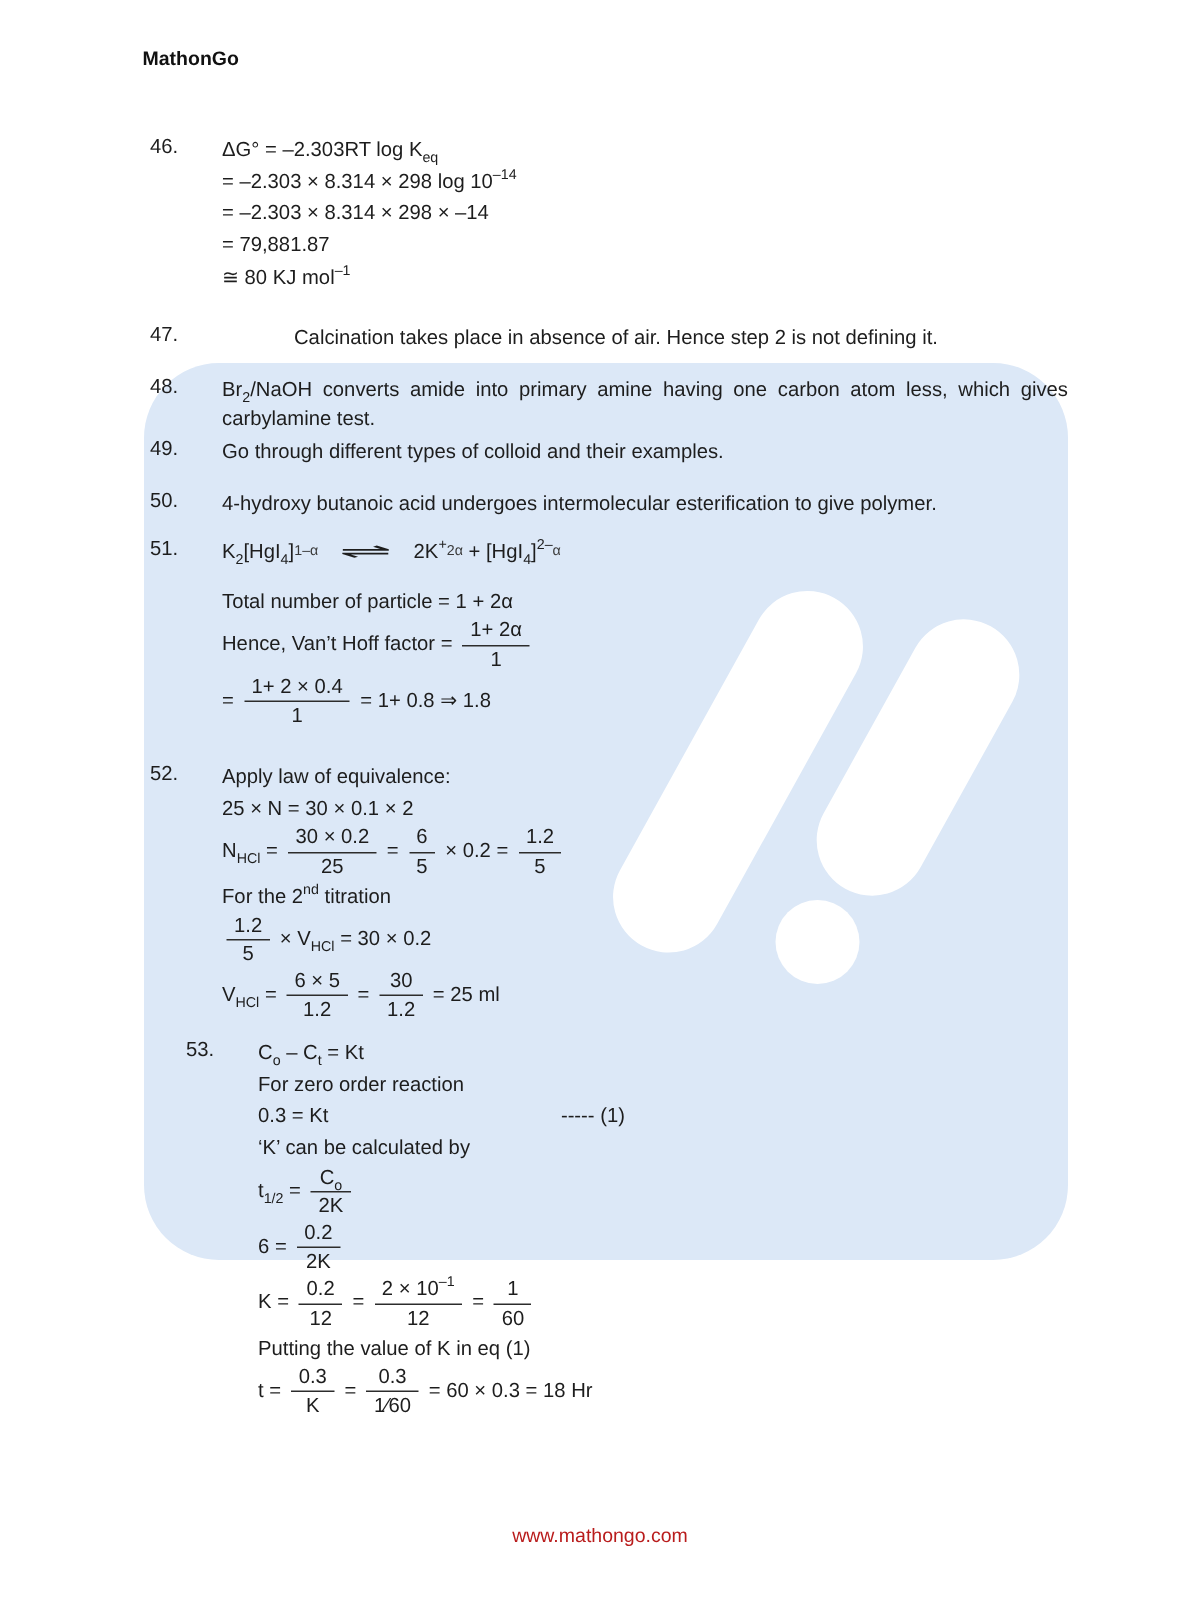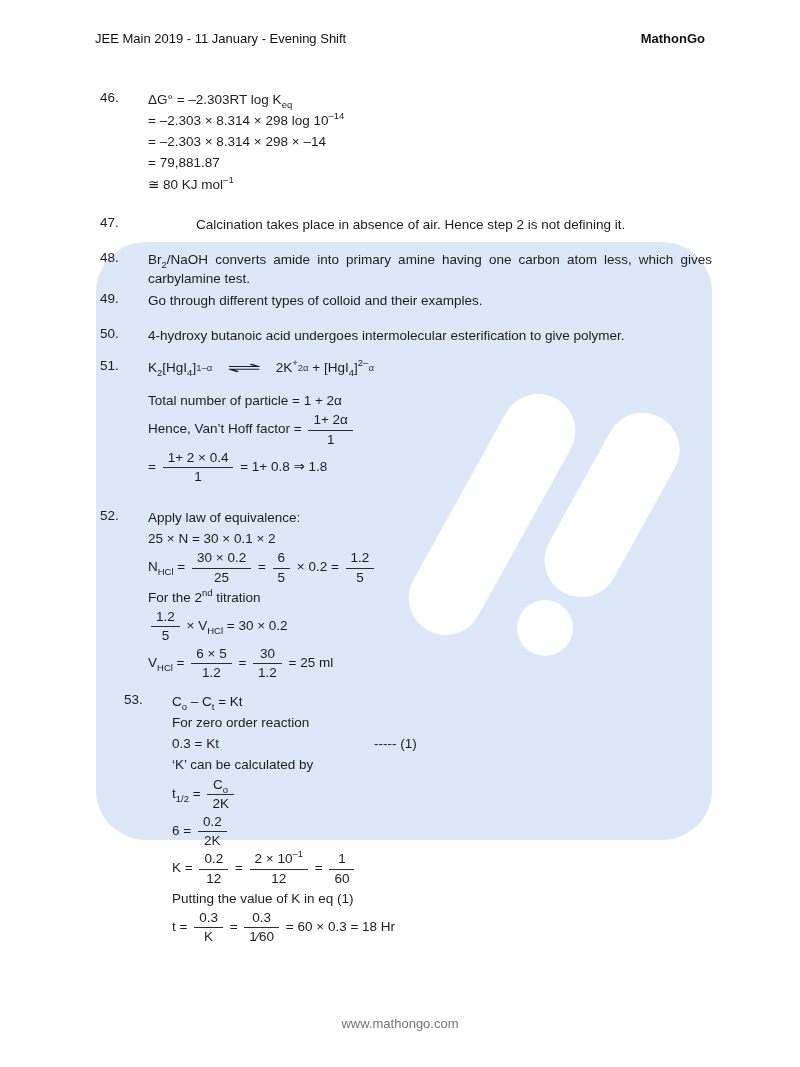--- a/index.html
+++ b/index.html
@@ -4,21 +4,21 @@
 <style>
   html,body{margin:0;padding:0;}
   body{width:800px;height:1067px;background:#ffffff;position:relative;overflow:hidden;
        font-family:"Liberation Sans","DejaVu Sans",sans-serif;color:#1d1d1d;font-size:13.5px;}
   .page{position:absolute;inset:0;background:#fff;}
 
   
   .hdr{position:absolute;top:31px;left:95px;right:95px;display:flex;justify-content:space-between;
        font-size:13px;color:#111;}
   .hdr .r{font-weight:bold;}
-  .ftr{position:absolute;top:1016px;left:0;right:0;text-align:center;font-size:13px;color:#737373;}
+  .ftr{position:absolute;top:1016px;left:0;right:0;text-align:center;font-size:13px;color:#b91c1c;}
 
   
   .wmbox{position:absolute;left:96px;top:242px;width:616px;height:598px;border-radius:50px;
          background:var(--wm,#dce8f7);z-index:0;}
   .wm-stripe{position:absolute;background:#fff;border-radius:40px;z-index:1;}
   .wm-s1{left:455px;top:382px;width:74px;height:265px;transform:rotate(29deg);}
   .wm-s2{left:575px;top:405px;width:74px;height:200px;transform:rotate(29deg);}
   .wm-dot{position:absolute;left:517px;top:600px;width:56px;height:56px;border-radius:50%;
           background:#fff;z-index:1;}
 
@@ -45,21 +45,20 @@
   .eqw{display:inline-block;width:56px;text-align:center;}
   .eqarr{display:inline-block;transform:scaleX(3.1);}
   .tab{display:inline-block;}
 </style>
 </head>
 <body>
 
 <div class="page">
 
   <div class="hdr">
-    <span class="l">JEE Main 2019 - 11 January - Evening Shift</span>
     <span class="r">MathonGo</span>
   </div>
 
   <div class="wmbox"></div>
   <div class="wm-stripe wm-s1"></div>
   <div class="wm-stripe wm-s2"></div>
   <div class="wm-dot"></div>
 
   <div id="sols">
       <div class="sol s0">

